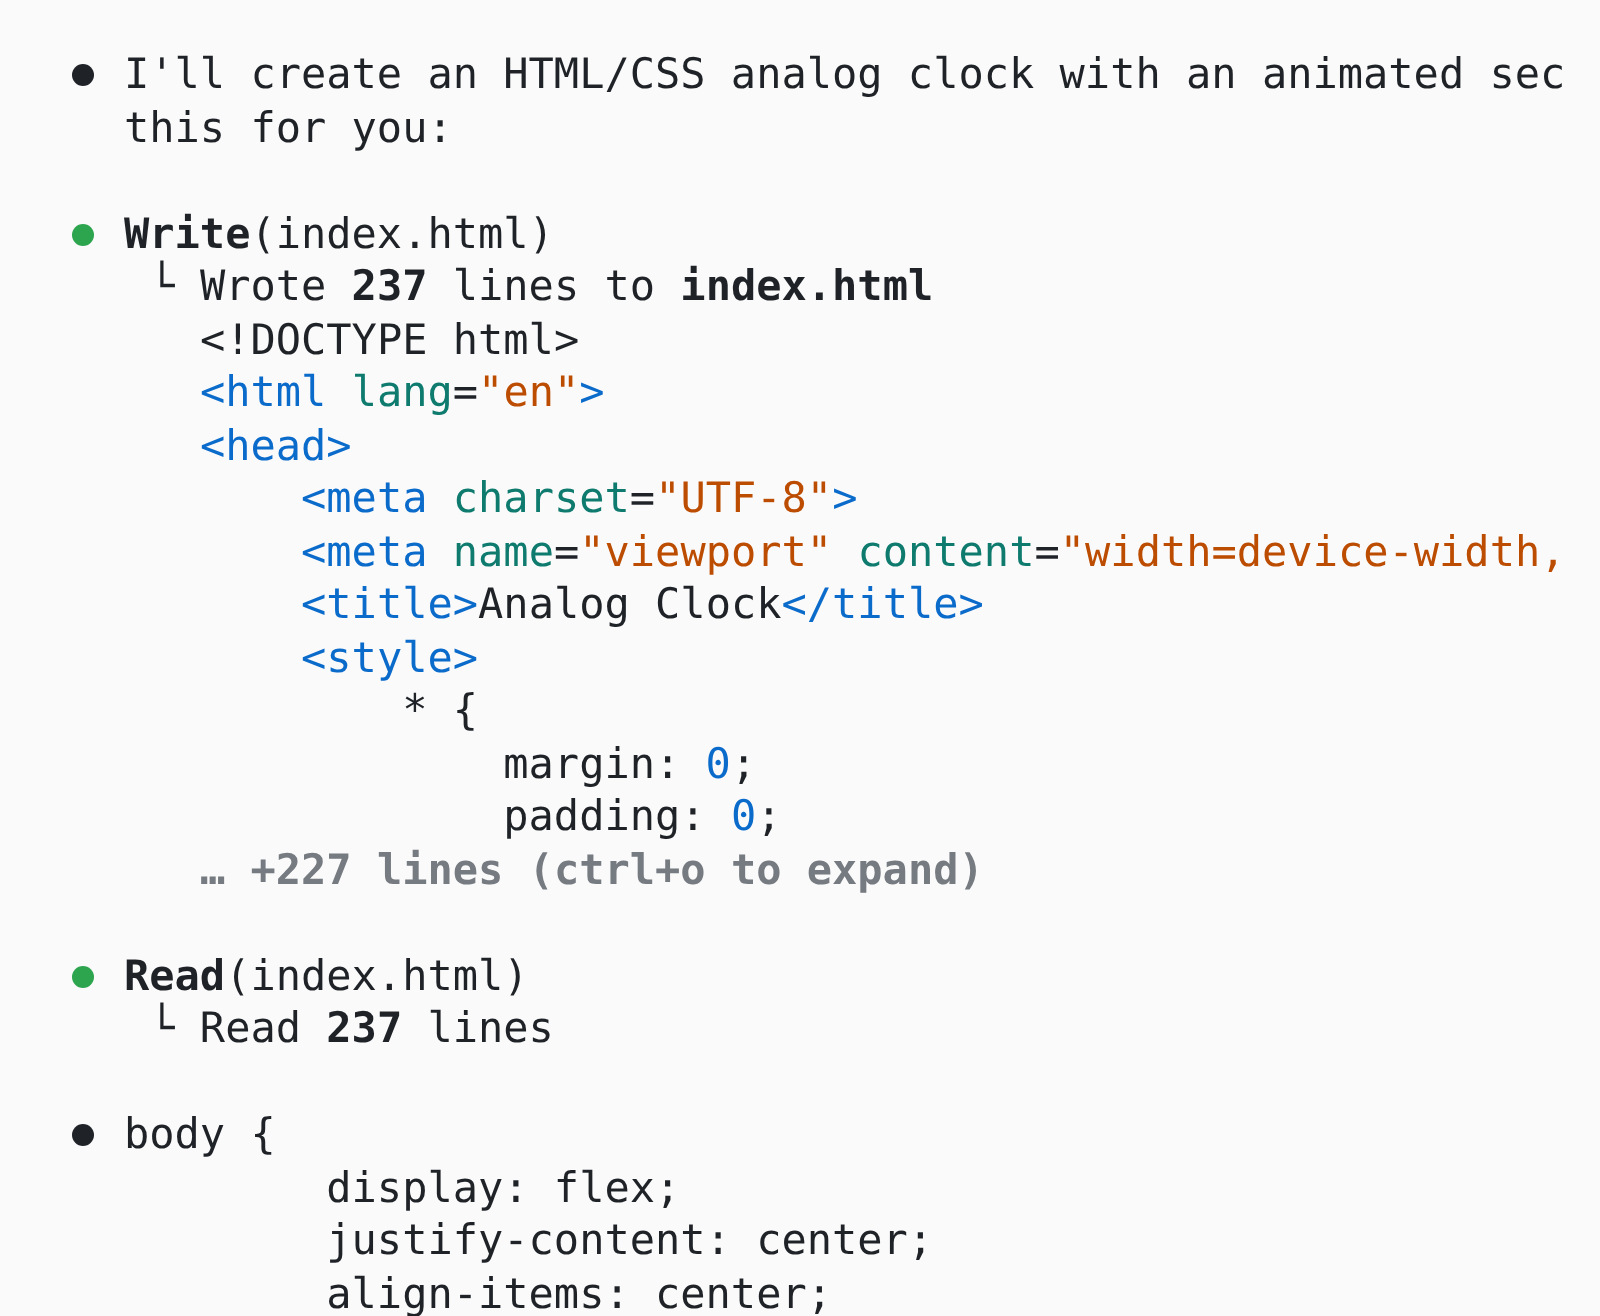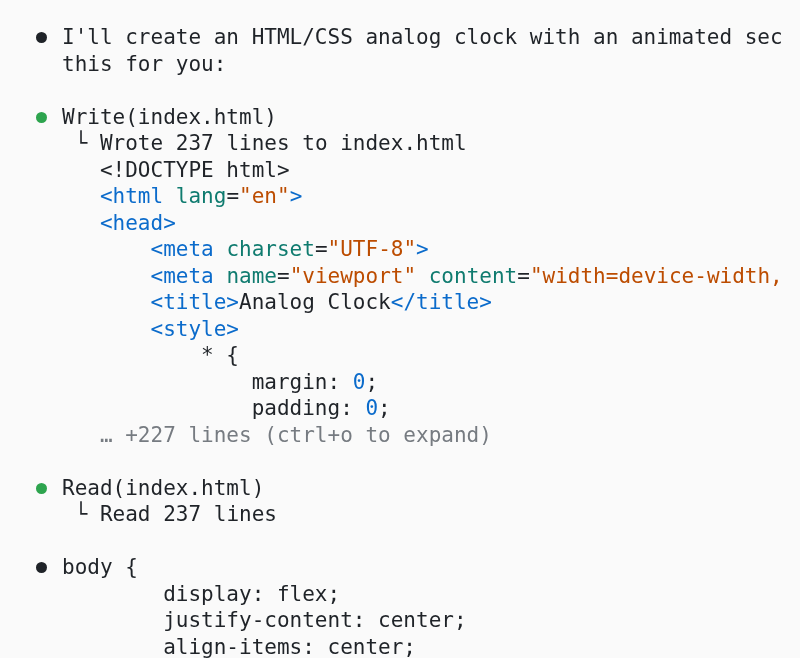--- a/index.html
+++ b/index.html
@@ -29,23 +29,23 @@
     left: 0;
     top: 8px;
     width: 11px;
     height: 11px;
     border-radius: 50%;
   }
   .bullet.black { background: var(--plain, #1f2328); }
   .bullet.green { background: var(--green, #2da44e); }
   .line { white-space: pre; }
   .tok-plain { color: var(--plain, #1f2328); }
-  .tok-bold  { color: var(--plain, #1f2328); font-weight: normal; margin-top: 23px; }
+  .tok-bold  { color: var(--plain, #1f2328); font-weight: bold; margin-top: 23px; }
   .tok-tag   { color: var(--tag, #0b6bcb); margin-top: 24px; }
   .tok-attr  { color: var(--attr, #0f7b6f); }
   .tok-str   { color: var(--str, #bc4c00); }
   .tok-num   { color: var(--num, #0b6bcb); }
-  .tok-dim   { color: var(--dim, #767b81); }
+  .tok-dim   { color: var(--dim, #767b81); font-weight: bold; }
 </style>
 </head>
 <body>
 
 <div id="terminal"><div class="block"><span class="bullet black"></span><div class="line"><span class="tok-plain">I'll create an HTML/CSS analog clock with an animated sec</span></div><div class="line"><span class="tok-plain">this for you:</span></div></div><div class="block"><span class="bullet green"></span><div class="line"><span class="tok-bold">Write</span><span class="tok-plain">(index.html)</span></div><div class="line"><span class="tok-plain"> └ </span><span class="tok-plain">Wrote </span><span class="tok-bold">237</span><span class="tok-plain"> lines to </span><span class="tok-bold">index.html</span></div><div class="line"><span class="tok-plain">   </span><span class="tok-plain">&lt;!DOCTYPE html&gt;</span></div><div class="line"><span class="tok-plain">   </span><span class="tok-tag">&lt;html</span><span class="tok-plain"> </span><span class="tok-attr">lang</span><span class="tok-plain">=</span><span class="tok-str">"en"</span><span class="tok-tag">&gt;</span></div><div class="line"><span class="tok-plain">   </span><span class="tok-tag">&lt;head&gt;</span></div><div class="line"><span class="tok-plain">       </span><span class="tok-tag">&lt;meta</span><span class="tok-plain"> </span><span class="tok-attr">charset</span><span class="tok-plain">=</span><span class="tok-str">"UTF-8"</span><span class="tok-tag">&gt;</span></div><div class="line"><span class="tok-plain">       </span><span class="tok-tag">&lt;meta</span><span class="tok-plain"> </span><span class="tok-attr">name</span><span class="tok-plain">=</span><span class="tok-str">"viewport"</span><span class="tok-plain"> </span><span class="tok-attr">content</span><span class="tok-plain">=</span><span class="tok-str">"width=device-width,</span></div><div class="line"><span class="tok-plain">       </span><span class="tok-tag">&lt;title&gt;</span><span class="tok-plain">Analog Clock</span><span class="tok-tag">&lt;/title&gt;</span></div><div class="line"><span class="tok-plain">       </span><span class="tok-tag">&lt;style&gt;</span></div><div class="line"><span class="tok-plain">           * {</span></div><div class="line"><span class="tok-plain">               margin: </span><span class="tok-num">0</span><span class="tok-plain">;</span></div><div class="line"><span class="tok-plain">               padding: </span><span class="tok-num">0</span><span class="tok-plain">;</span></div><div class="line"><span class="tok-plain">   </span><span class="tok-dim">… +227 lines (ctrl+o to expand)</span></div></div><div class="block"><span class="bullet green"></span><div class="line"><span class="tok-bold">Read</span><span class="tok-plain">(index.html)</span></div><div class="line"><span class="tok-plain"> └ Read </span><span class="tok-bold">237</span><span class="tok-plain"> lines</span></div></div><div class="block"><span class="bullet black"></span><div class="line"><span class="tok-plain">body {</span></div><div class="line"><span class="tok-plain">        display: flex;</span></div><div class="line"><span class="tok-plain">        justify-content: center;</span></div><div class="line"><span class="tok-plain">        align-items: center;</span></div></div></div>
 
 </body></html>

